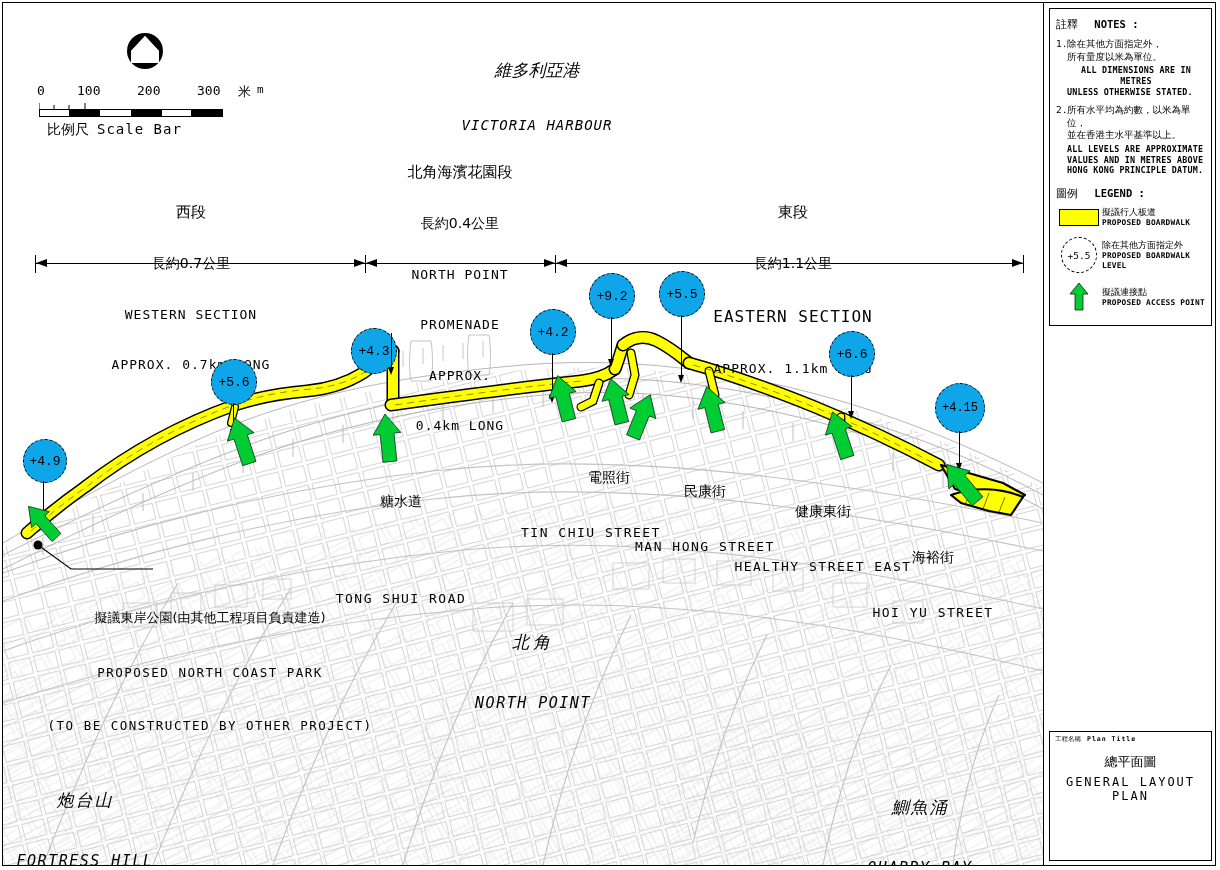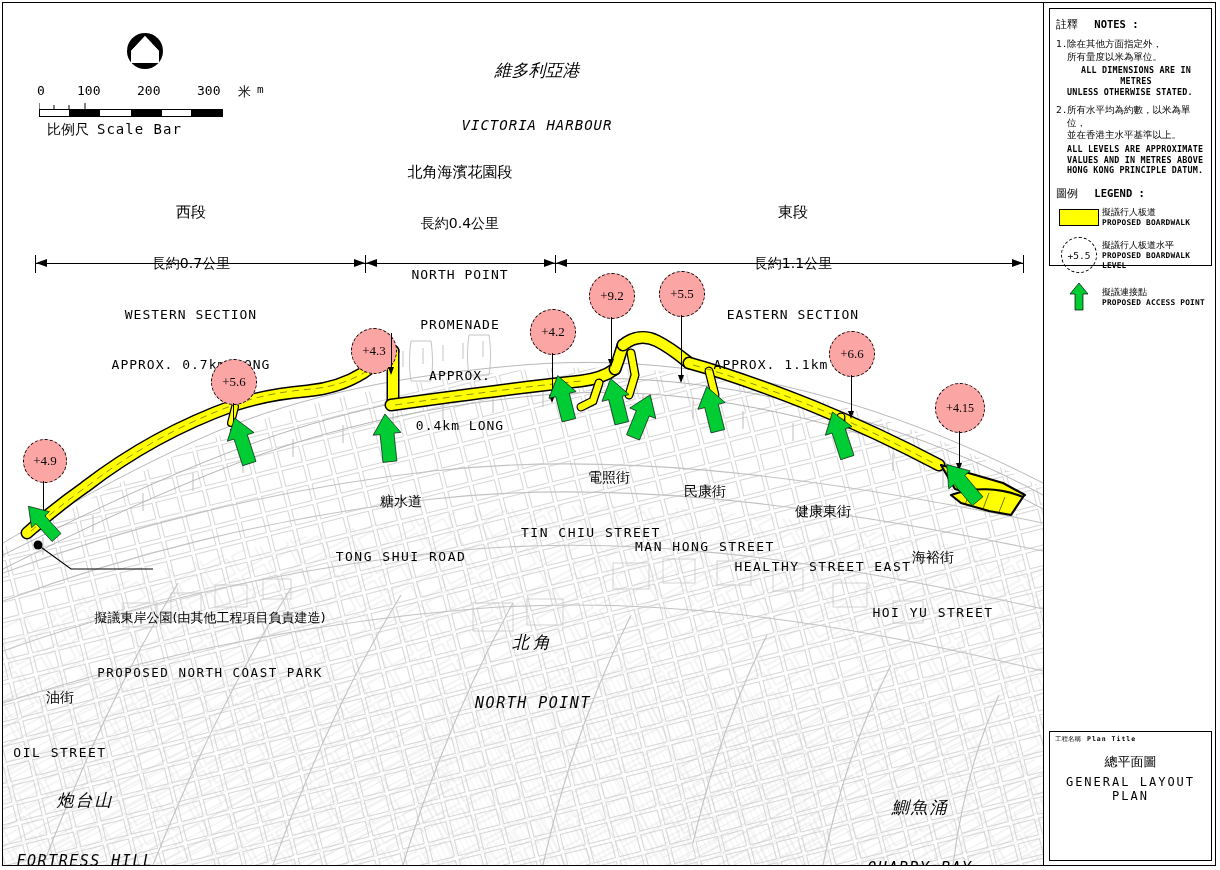--- a/index.html
+++ b/index.html
@@ -36,36 +36,36 @@
   .dimline{position:absolute;height:1px;background:#000;}
   .dimtick{position:absolute;width:1px;background:#000;}
   .arrowL,.arrowR{position:absolute;width:0;height:0;
                   border-top:4px solid transparent;border-bottom:4px solid transparent;}
   .arrowL{border-right:11px solid #000;}
   .arrowR{border-left:11px solid #000;}
 
   
   .level-callout{position:absolute;}
   .level-circle{position:absolute;border:1.4px dashed #000;border-radius:50%;
-                background:#fca5a5;display:flex;align-items:center;justify-content:center;
-                font-size:13px;font-family:Liberation Serif, serif;letter-spacing:0px;}
+                background:#0ea5e9;display:flex;align-items:center;justify-content:center;
+                font-size:13px;font-family:Liberation Mono, monospace;letter-spacing:0px;}
   .leader{position:absolute;width:1.2px;background:#000;}
   .leader-head{position:absolute;width:0;height:0;
                border-left:3.5px solid transparent;border-right:3.5px solid transparent;
                border-top:8px solid #000;}
 
   
   .place{position:absolute;text-align:center;transform:translateX(-50%);white-space:pre;}
   .place .l1{font-family:"DejaVu Sans","Liberation Sans",sans-serif;}
   .place .l2{font-family:"DejaVu Sans Mono","Liberation Mono",monospace;letter-spacing:1.5px;}
 
   
   #side-panel{position:absolute;left:1043px;top:3px;width:173px;height:862px;
               border-left:1.5px solid #000;box-sizing:border-box;}
-  #notes-box{position:absolute;left:5px;top:5px;width:163px;height:258px;
+  #notes-box{position:absolute;left:5px;top:5px;width:163px;height:318px;
              border:1.2px solid #000;box-sizing:border-box;padding:8px 6px;}
   .nt-head{font-size:10.5px;margin-bottom:6px;}
   .nt-head .zh{font-family:"DejaVu Sans",sans-serif;font-size:11px;}
   .nt-item{display:flex;margin-bottom:7px;}
   .nt-no{width:11px;flex:0 0 11px;font-size:9.5px;}
   .nt-body{flex:1;}
   .nt-zh{font-family:"DejaVu Sans","Liberation Sans",sans-serif;font-size:9.5px;line-height:1.32;}
   .nt-en{font-family:"DejaVu Sans Mono","Liberation Mono",monospace;font-size:8.4px;
          line-height:1.28;letter-spacing:0.2px;font-weight:bold;}
   #legend-head{font-size:10.5px;margin:10px 0 6px 0;}
@@ -336,21 +336,21 @@
       <div class="cn" style="font-size:14px;">長約0.4公里</div>
       <div class="en" style="font-size:13px;">NORTH POINT</div>
       <div class="en" style="font-size:13px;">PROMENADE</div>
       <div class="en" style="font-size:13px;">APPROX.</div>
       <div class="en" style="font-size:13px;">0.4km LONG</div>
     </div>
 
     <div class="txt ctr" style="left:790px;top:165px;">
       <div class="cn" style="font-size:15px;">東段</div>
       <div class="cn" style="font-size:14px;">長約1.1公里</div>
-      <div class="en" style="font-size:13px;">EASTERN SECTION</div>
+      <div class="en" style="font-size:16px;">EASTERN SECTION</div>
       <div class="en" style="font-size:13px;">APPROX. 1.1km LONG</div>
     </div>
 
     <div>
 
       <div class="dimtick" style="left:32px;top:252px;height:18px;"></div>
       <div class="dimline" style="left:32px;top:260px;width:330px;"></div>
       <div class="arrowL" style="left:33px;top:256px;"></div>
       <div class="arrowR" style="left:351px;top:256px;"></div>
 
@@ -450,41 +450,37 @@
         </g>
 
         <g transform="translate(936,468) rotate(-40)">
           <path d="M10,0 L24,20 L17,20 L17,48 L3,48 L3,20 L-4,20 Z"></path>
         </g>
       </g>
     </svg>
 
     <div class="place" style="left:398px;top:452px;">
       <div class="l1" style="font-size:14px;">糖水道</div>
-      <div class="l2" style="font-size:13px;">TONG SHUI ROAD</div>
+      <div class="l2" style="font-size:13px;margin-top:42px;">TONG SHUI ROAD</div>
     </div>
     <div class="place" style="left:588px;top:428px;">
       <div class="l1" style="font-size:14px;margin-left:36px;">電照街</div>
       <div class="l2" style="font-size:13px;">TIN CHIU STREET</div>
     </div>
     <div class="place" style="left:820px;top:462px;">
       <div class="l1" style="font-size:14px;">健康東街</div>
       <div class="l2" style="font-size:13px;">HEALTHY STREET EAST</div>
     </div>
     <div class="place" style="left:702px;top:442px;">
       <div class="l1" style="font-size:14px;">民康街</div>
       <div class="l2" style="font-size:13px;">MAN HONG STREET</div>
     </div>
     <div class="place" style="left:930px;top:508px;">
       <div class="l1" style="font-size:14px;">海裕街</div>
       <div class="l2" style="font-size:13px;">HOI YU STREET</div>
-    </div>
-    <div class="place" style="left:57px;top:648px;">
-      <div class="l1" style="font-size:14px;">油街</div>
-      <div class="l2" style="font-size:13px;">OIL STREET</div>
     </div>
 
     <div class="place" style="left:530px;top:590px;">
       <div class="l1 ital" style="font-size:17px;letter-spacing:4px;">北角</div>
       <div class="l2 ital" style="font-size:15px;margin-top:2px;">NORTH POINT</div>
     </div>
     <div class="place" style="left:82px;top:748px;">
       <div class="l1 ital" style="font-size:17px;letter-spacing:2px;">炮台山</div>
       <div class="l2 ital" style="font-size:15px;margin-top:2px;">FORTRESS HILL</div>
     </div>
@@ -493,20 +489,21 @@
       <div class="l2 ital" style="font-size:15px;margin-top:2px;">QUARRY BAY</div>
     </div>
 
     <svg style="position:absolute;left:0;top:0;width:1040px;height:862px;pointer-events:none;" viewBox="0 0 1040 862">
       <circle cx="35" cy="542" r="4.5" fill="#000"></circle>
       <path d="M35,542 L68,566 L150,566" fill="none" stroke="#000" stroke-width="1.1"></path>
     </svg>
     <div class="place" style="left:207px;top:568px;">
       <div class="l1" style="font-size:13px;">擬議東岸公園(由其他工程項目負責建造)</div>
       <div class="l2" style="font-size:12.5px;">PROPOSED NORTH COAST PARK</div>
+      <div class="l2" style="font-size:12.5px;">(TO BE CONSTRUCTED BY OTHER PROJECT)</div>
     </div>
   </div>
 
   <div id="side-panel">
 
     <div id="notes-box">
       <div class="nt-head">
         <span class="zh">註釋</span>
         <span style="margin-left:10px;font-weight:bold;">NOTES :</span>
       </div>
@@ -545,21 +542,21 @@
           <div class="lg-zh">擬議行人板道</div>
           <div class="lg-en">PROPOSED BOARDWALK</div>
         </div>
       </div>
 
       <div class="lg-row">
         <div class="lg-sym">
           <div id="lg-level">+5.5</div>
         </div>
         <div class="lg-txt">
-          <div class="lg-zh">擬議行人板道水平</div>
+          <div class="lg-zh">除在其他方面指定外</div>
           <div class="lg-en">PROPOSED BOARDWALK LEVEL</div>
         </div>
       </div>
 
       <div class="lg-row">
         <div class="lg-sym">
           <svg width="20" height="30" viewBox="0 0 20 30">
             <path d="M10,1 L19,12 L14,12 L14,28 L6,28 L6,12 L1,12 Z" fill="#00CC33" stroke="#000" stroke-width="0.7"></path>
           </svg>
         </div>

